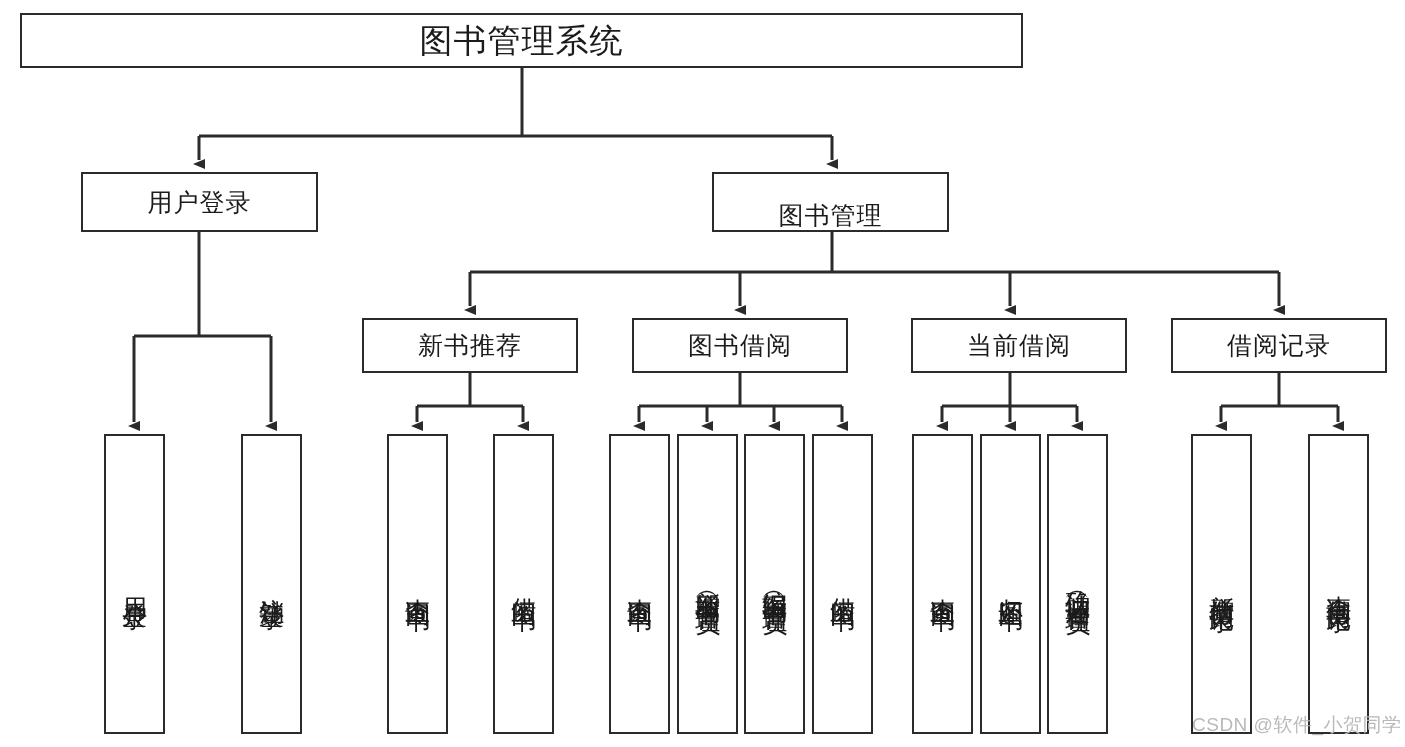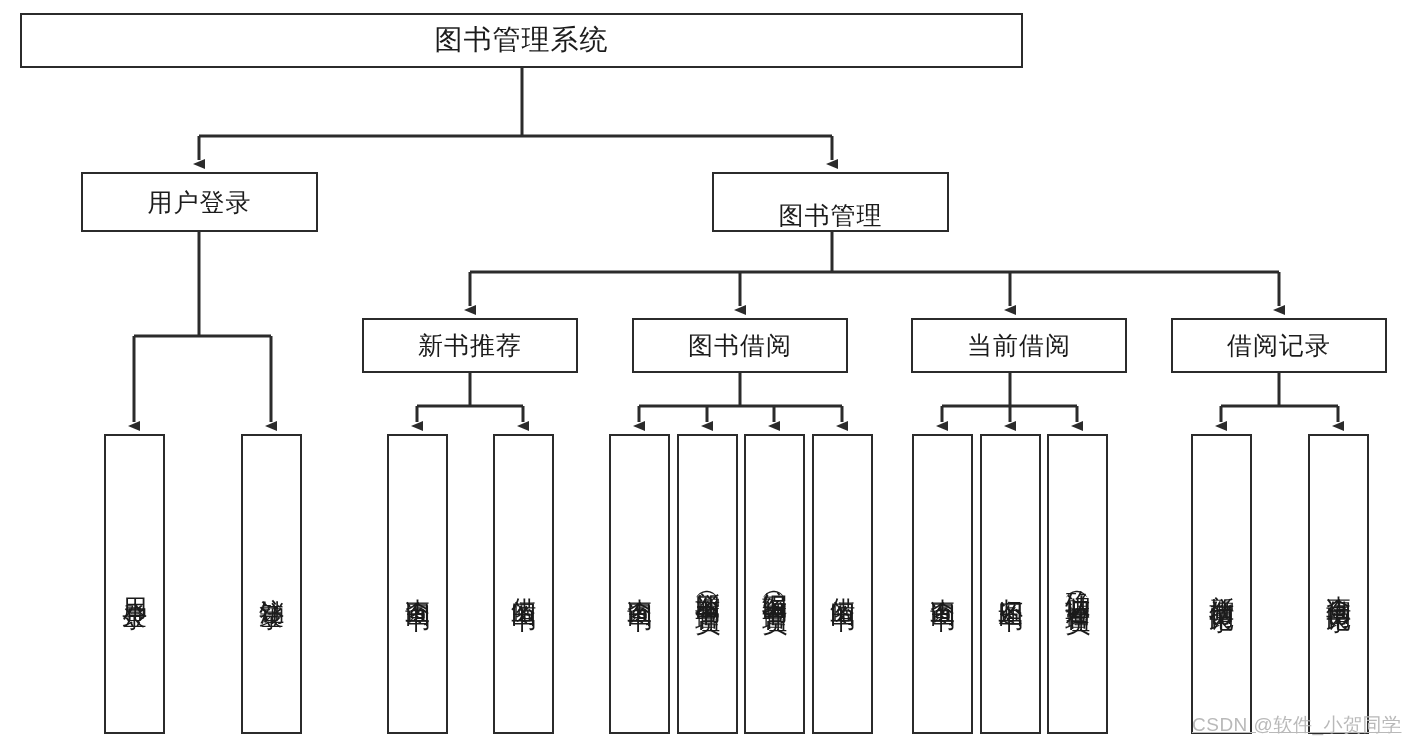--- a/index.html
+++ b/index.html
@@ -35,21 +35,21 @@
     justify-content: center;
     color: #1b1b1b;
   }
   .node-h {
     font-size: 25px;
     line-height: 1.15;
     letter-spacing: 1px;
     white-space: nowrap;
   }
   .node-root .label {
-    font-size: 28px;
+    font-size: 33px;
     letter-spacing: 1px;
   }
   .node-v {
     overflow: visible;
   }
   .node-v .label {
     writing-mode: vertical-rl;
     text-orientation: upright;
     font-size: 25px;
     line-height: 1.42;
@@ -58,21 +58,20 @@
     text-align: center;
   }
   .watermark {
     position: absolute;
     left: 1192px;
     top: 712px;
     font-size: 19px;
     color: #b9b9b9;
     letter-spacing: 0.5px;
     white-space: nowrap;
-    text-decoration: underline;
   }
 </style>
 </head>
 <body>
 
 <div id="canvas">
 
   <svg class="wires" viewBox="0 0 1405 747">
     <defs>
       <marker id="arrow" markerWidth="10" markerHeight="12" refX="1" refY="6" orient="auto" markerUnits="userSpaceOnUse">

